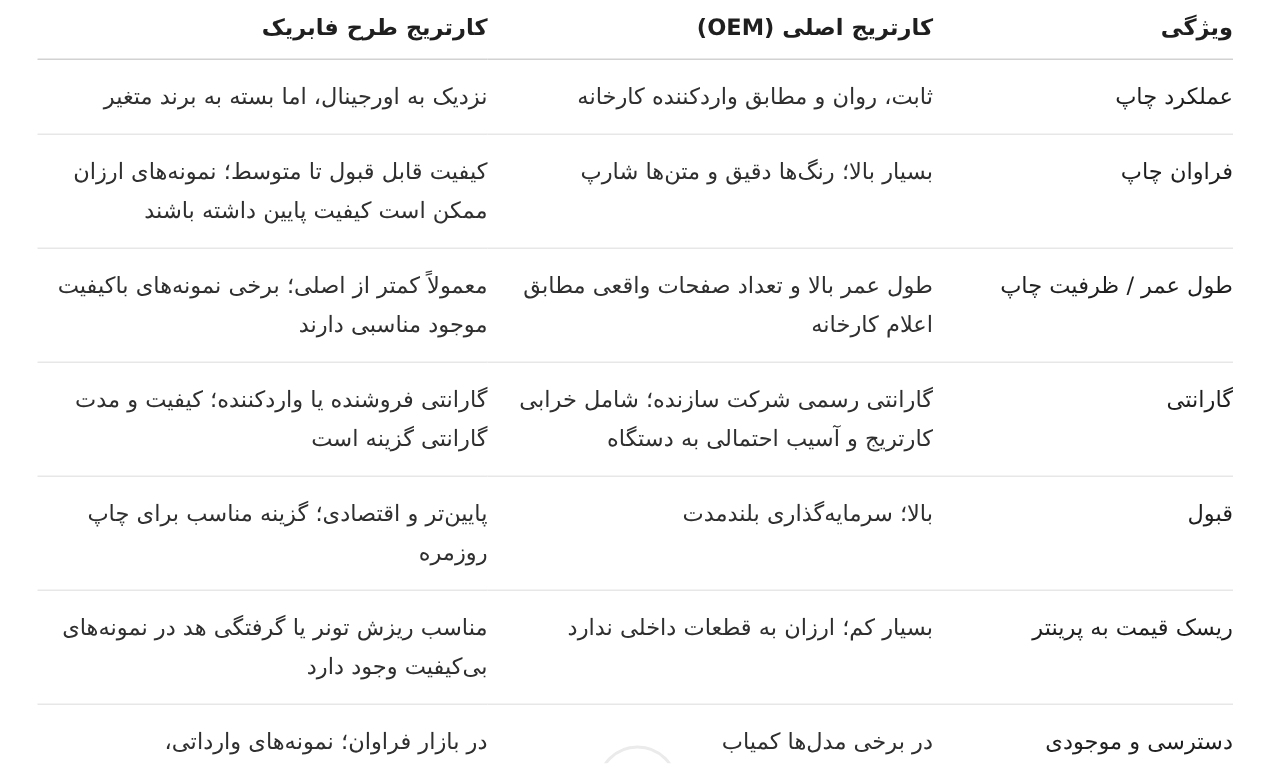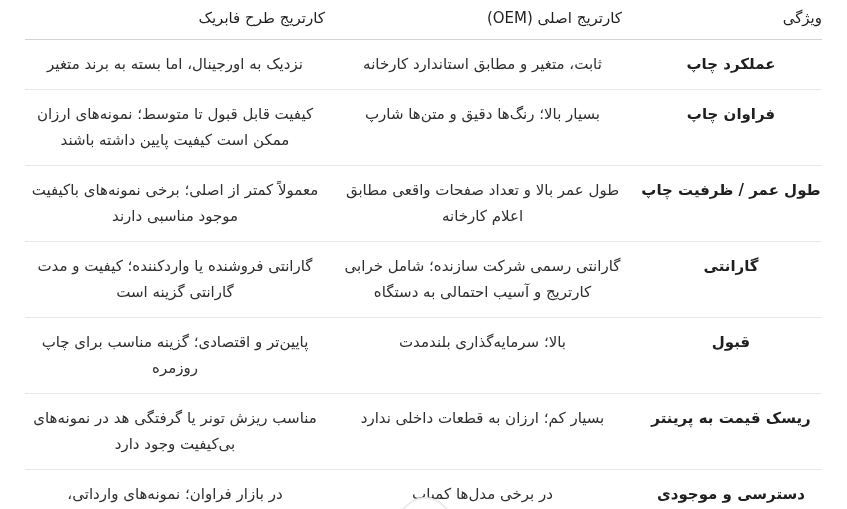--- a/index.html
+++ b/index.html
@@ -22,41 +22,41 @@
     border-collapse: collapse;
     table-layout: fixed;
     direction: rtl;
   }
   col.c-feature { width: 200px; }
   col.c-oem     { width: 297px; }
   col.c-fabric  { width: 300px; }
 
   thead th {
     font-size: 15px;
-    font-weight: normal;
+    font-weight: bold;
     color: #1f1f1f;
     text-align: right;
     vertical-align: top;
     padding: 7px 0 10px 18px;
     line-height: 22px;
     border-bottom: 1px solid #d2d2d2;
     white-space: nowrap;
   }
   tbody td {
     font-size: 15px;
     color: #2f2f2f;
-    text-align: center;
+    text-align: right;
     vertical-align: top;
     line-height: 26px;
     padding: 11px 0 12px 18px;
     border-bottom: 1px solid #e7e7e7;
   }
   tbody tr:last-child td { border-bottom: none; }
   td.feature {
-    font-weight: bold;
+    font-weight: normal;
     color: #1f1f1f;
   }
   th:last-child, td:last-child { padding-left: 0; }
 
   .circle-partial {
     position: absolute;
     left: 398px;
     top: 497px;
     width: 54px;
     height: 54px;
@@ -79,21 +79,21 @@
     <thead>
       <tr>
         <th>ویژگی</th>
         <th>کارتریج اصلی (OEM)</th>
         <th>کارتریج طرح فابریک</th>
       </tr>
     </thead>
     <tbody>
       <tr>
         <td class="feature">عملکرد چاپ</td>
-        <td>ثابت، متغیر و مطابق استاندارد کارخانه</td>
+        <td>ثابت، روان و مطابق واردکننده کارخانه</td>
         <td>نزدیک به اورجینال، اما بسته به برند متغیر</td>
       </tr>
       <tr>
         <td class="feature">فراوان چاپ</td>
         <td>بسیار بالا؛ رنگ‌ها دقیق و متن‌ها شارپ</td>
         <td>کیفیت قابل قبول تا متوسط؛ نمونه‌های ارزان ممکن است کیفیت پایین داشته باشند</td>
       </tr>
       <tr>
         <td class="feature">طول عمر / ظرفیت چاپ</td>
         <td>طول عمر بالا و تعداد صفحات واقعی مطابق اعلام کارخانه</td>

